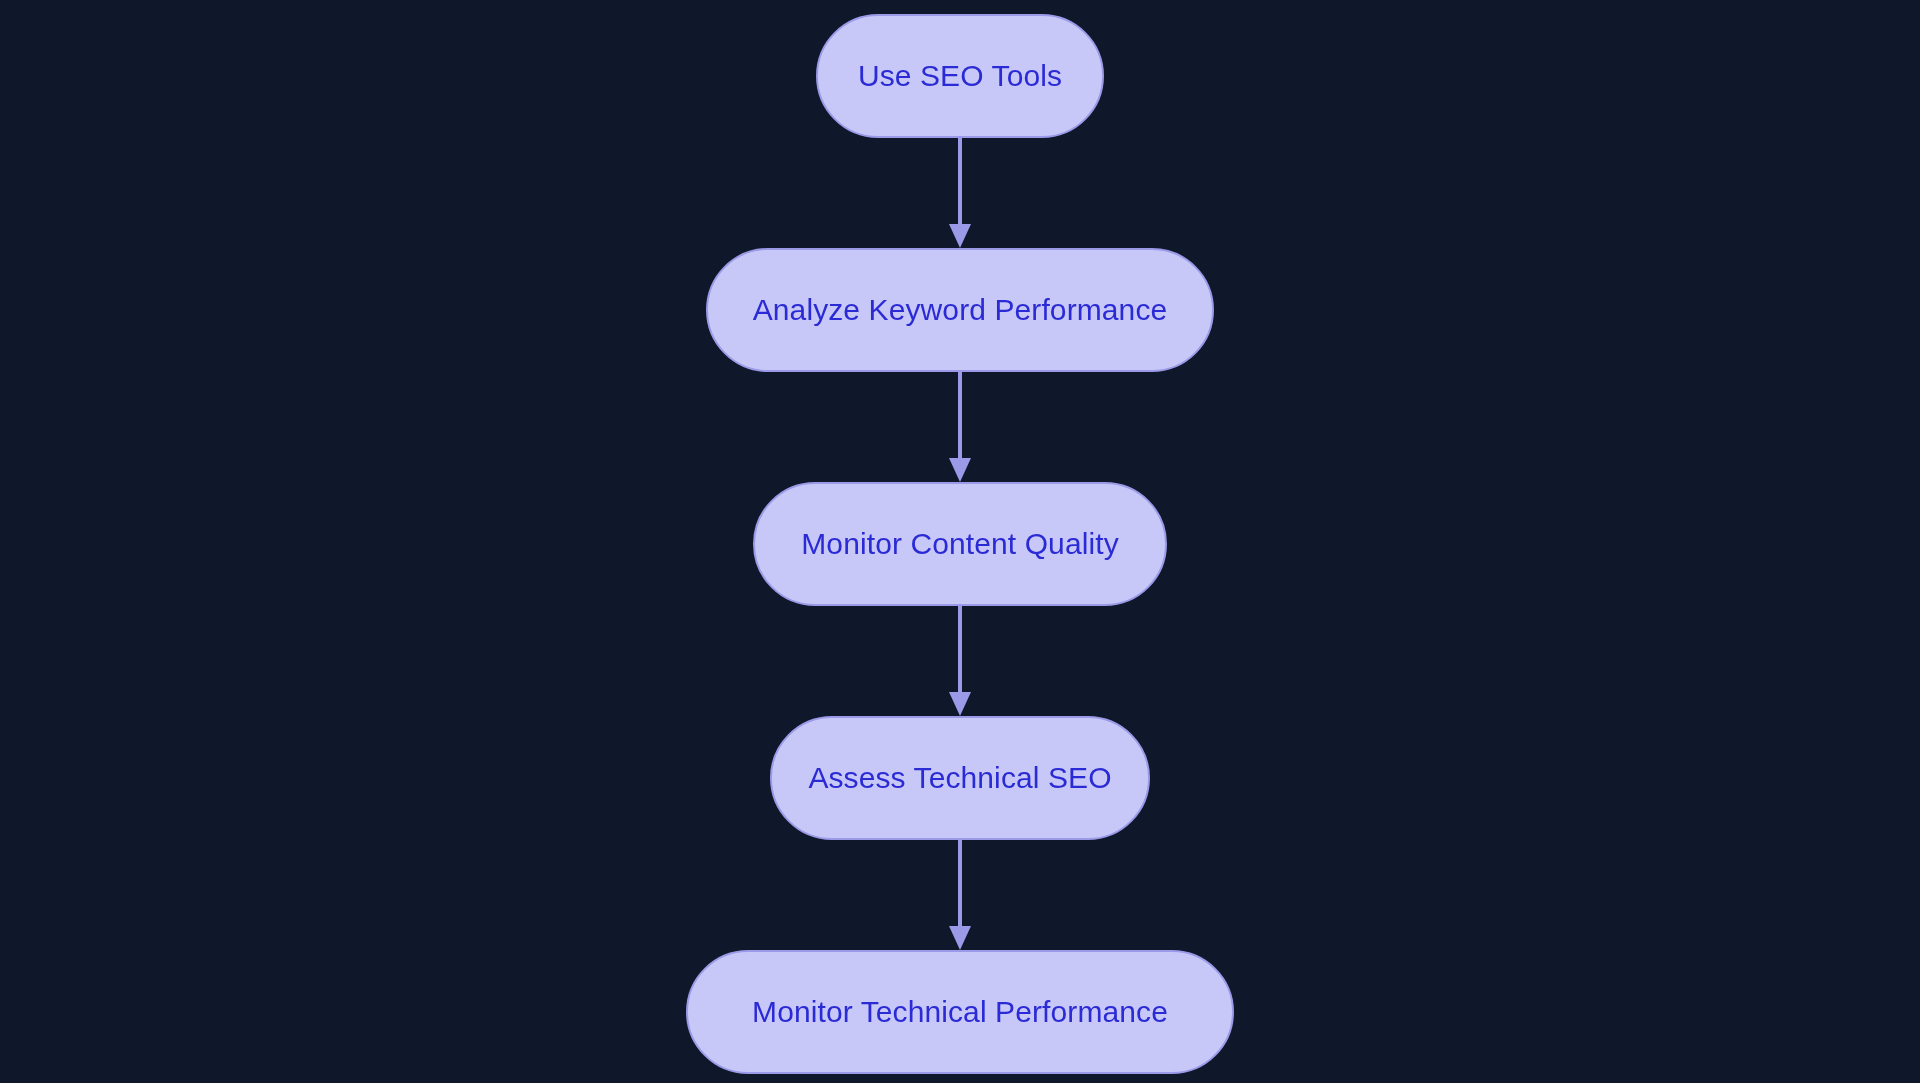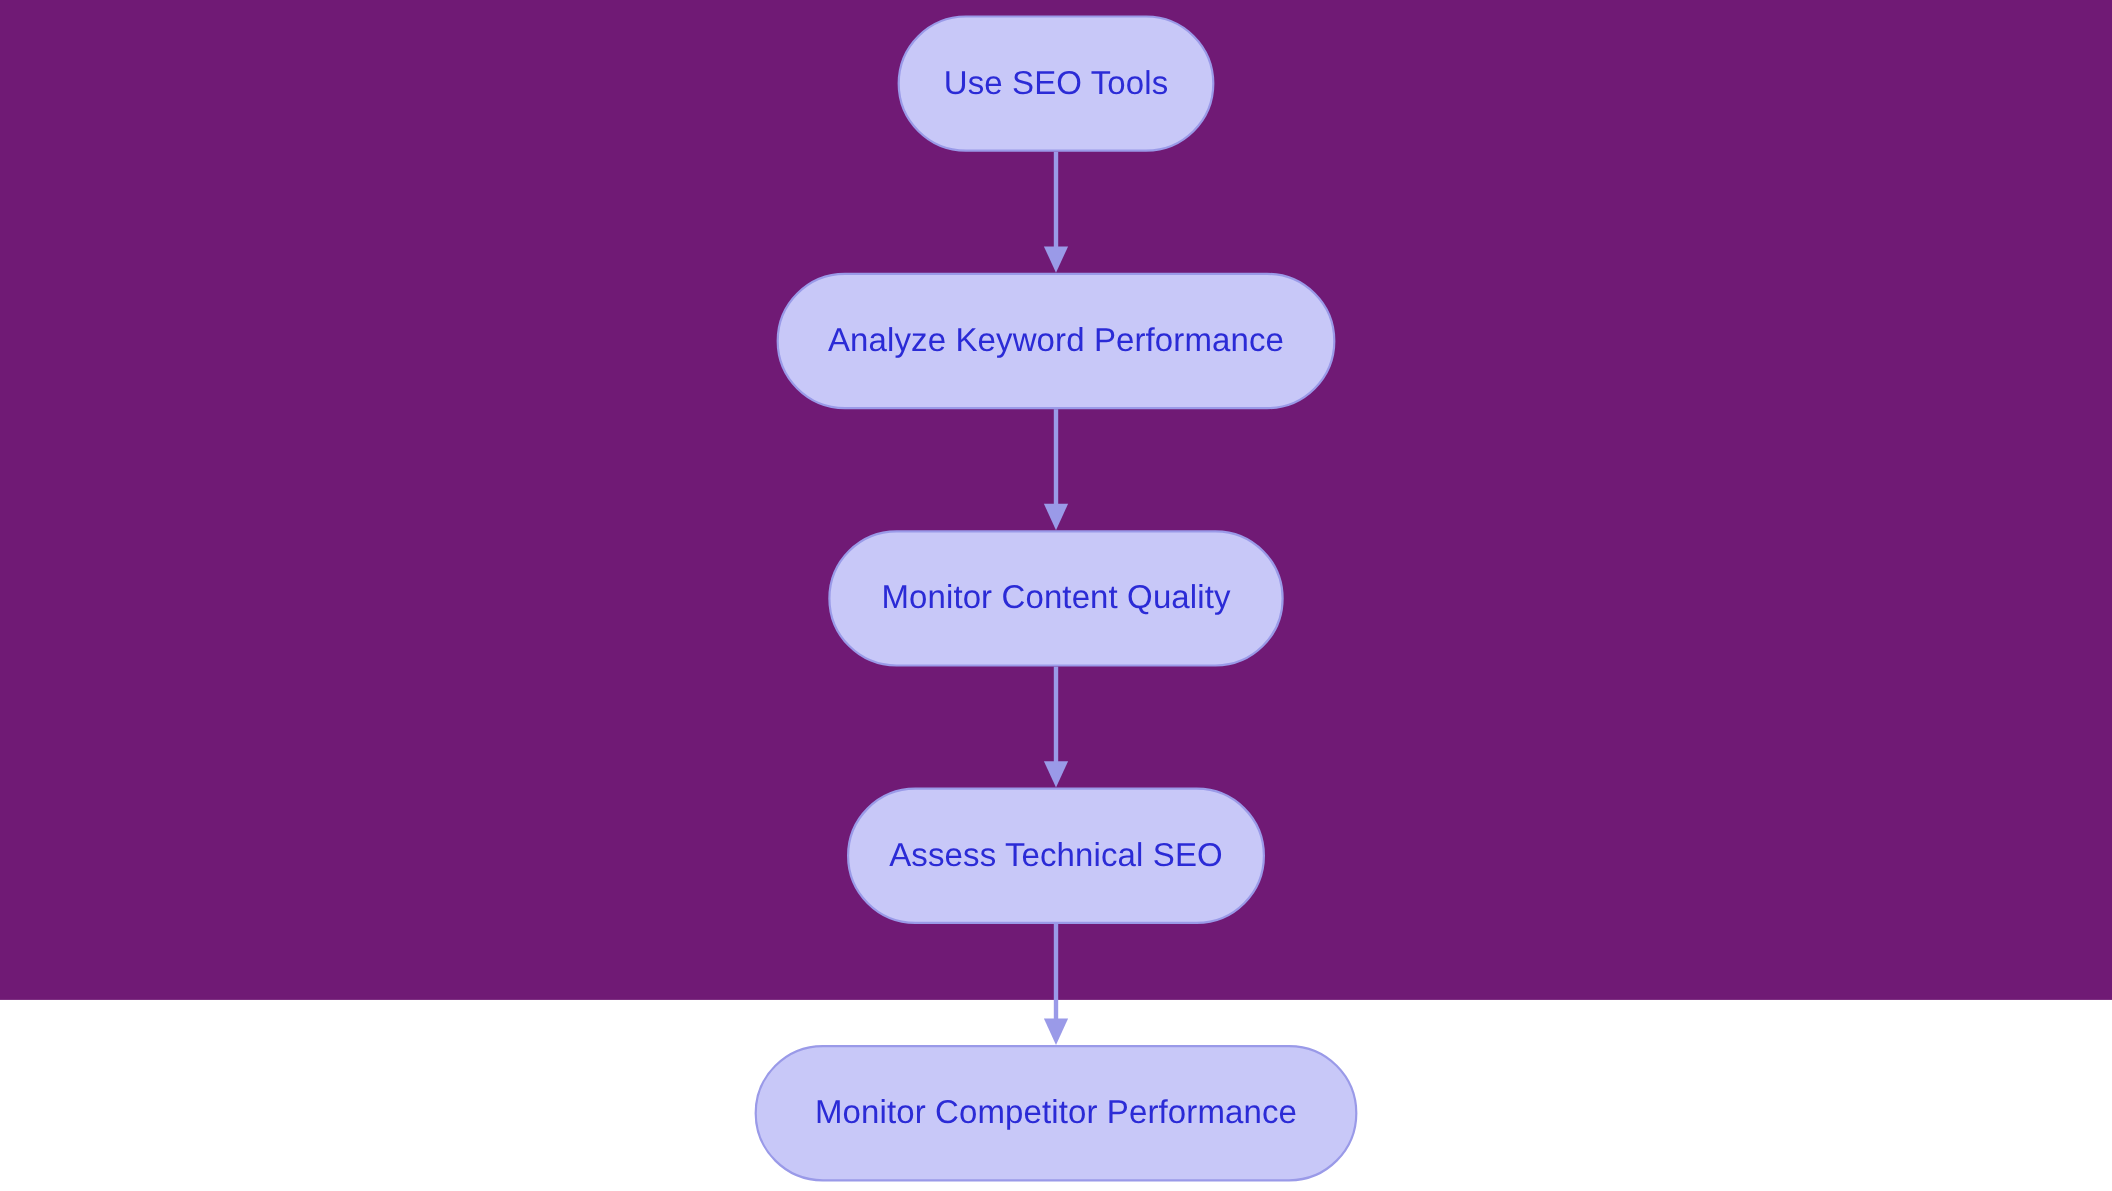--- a/index.html
+++ b/index.html
@@ -11,22 +11,22 @@
   body {
     width: 1920px;
     height: 1083px;
     overflow: hidden;
     font-family: "Liberation Sans", sans-serif;
   }
 
   #flowchart-canvas {
     position: relative;
     width: 1920px;
-    height: 909px;
-    background: #701a75;
+    height: 1083px;
+    background: #0f172a;
   }
 
   .flow-stack {
     position: absolute;
     left: 0;
     top: 0;
     width: 1920px;
     height: 1083px;
     display: flex;
     flex-direction: column;
@@ -123,17 +123,17 @@
     <div class="flow-node" style="width:380px;">
       <span class="flow-node-label">Assess Technical SEO</span>
     </div>
 
     <div class="flow-connector">
       <div class="connector-line"></div>
       <div class="connector-arrow"></div>
     </div>
 
     <div class="flow-node" style="width:548px;">
-      <span class="flow-node-label">Monitor Competitor Performance</span>
+      <span class="flow-node-label">Monitor Technical Performance</span>
     </div>
 
   </div>
 </div>
 
 </body></html>

